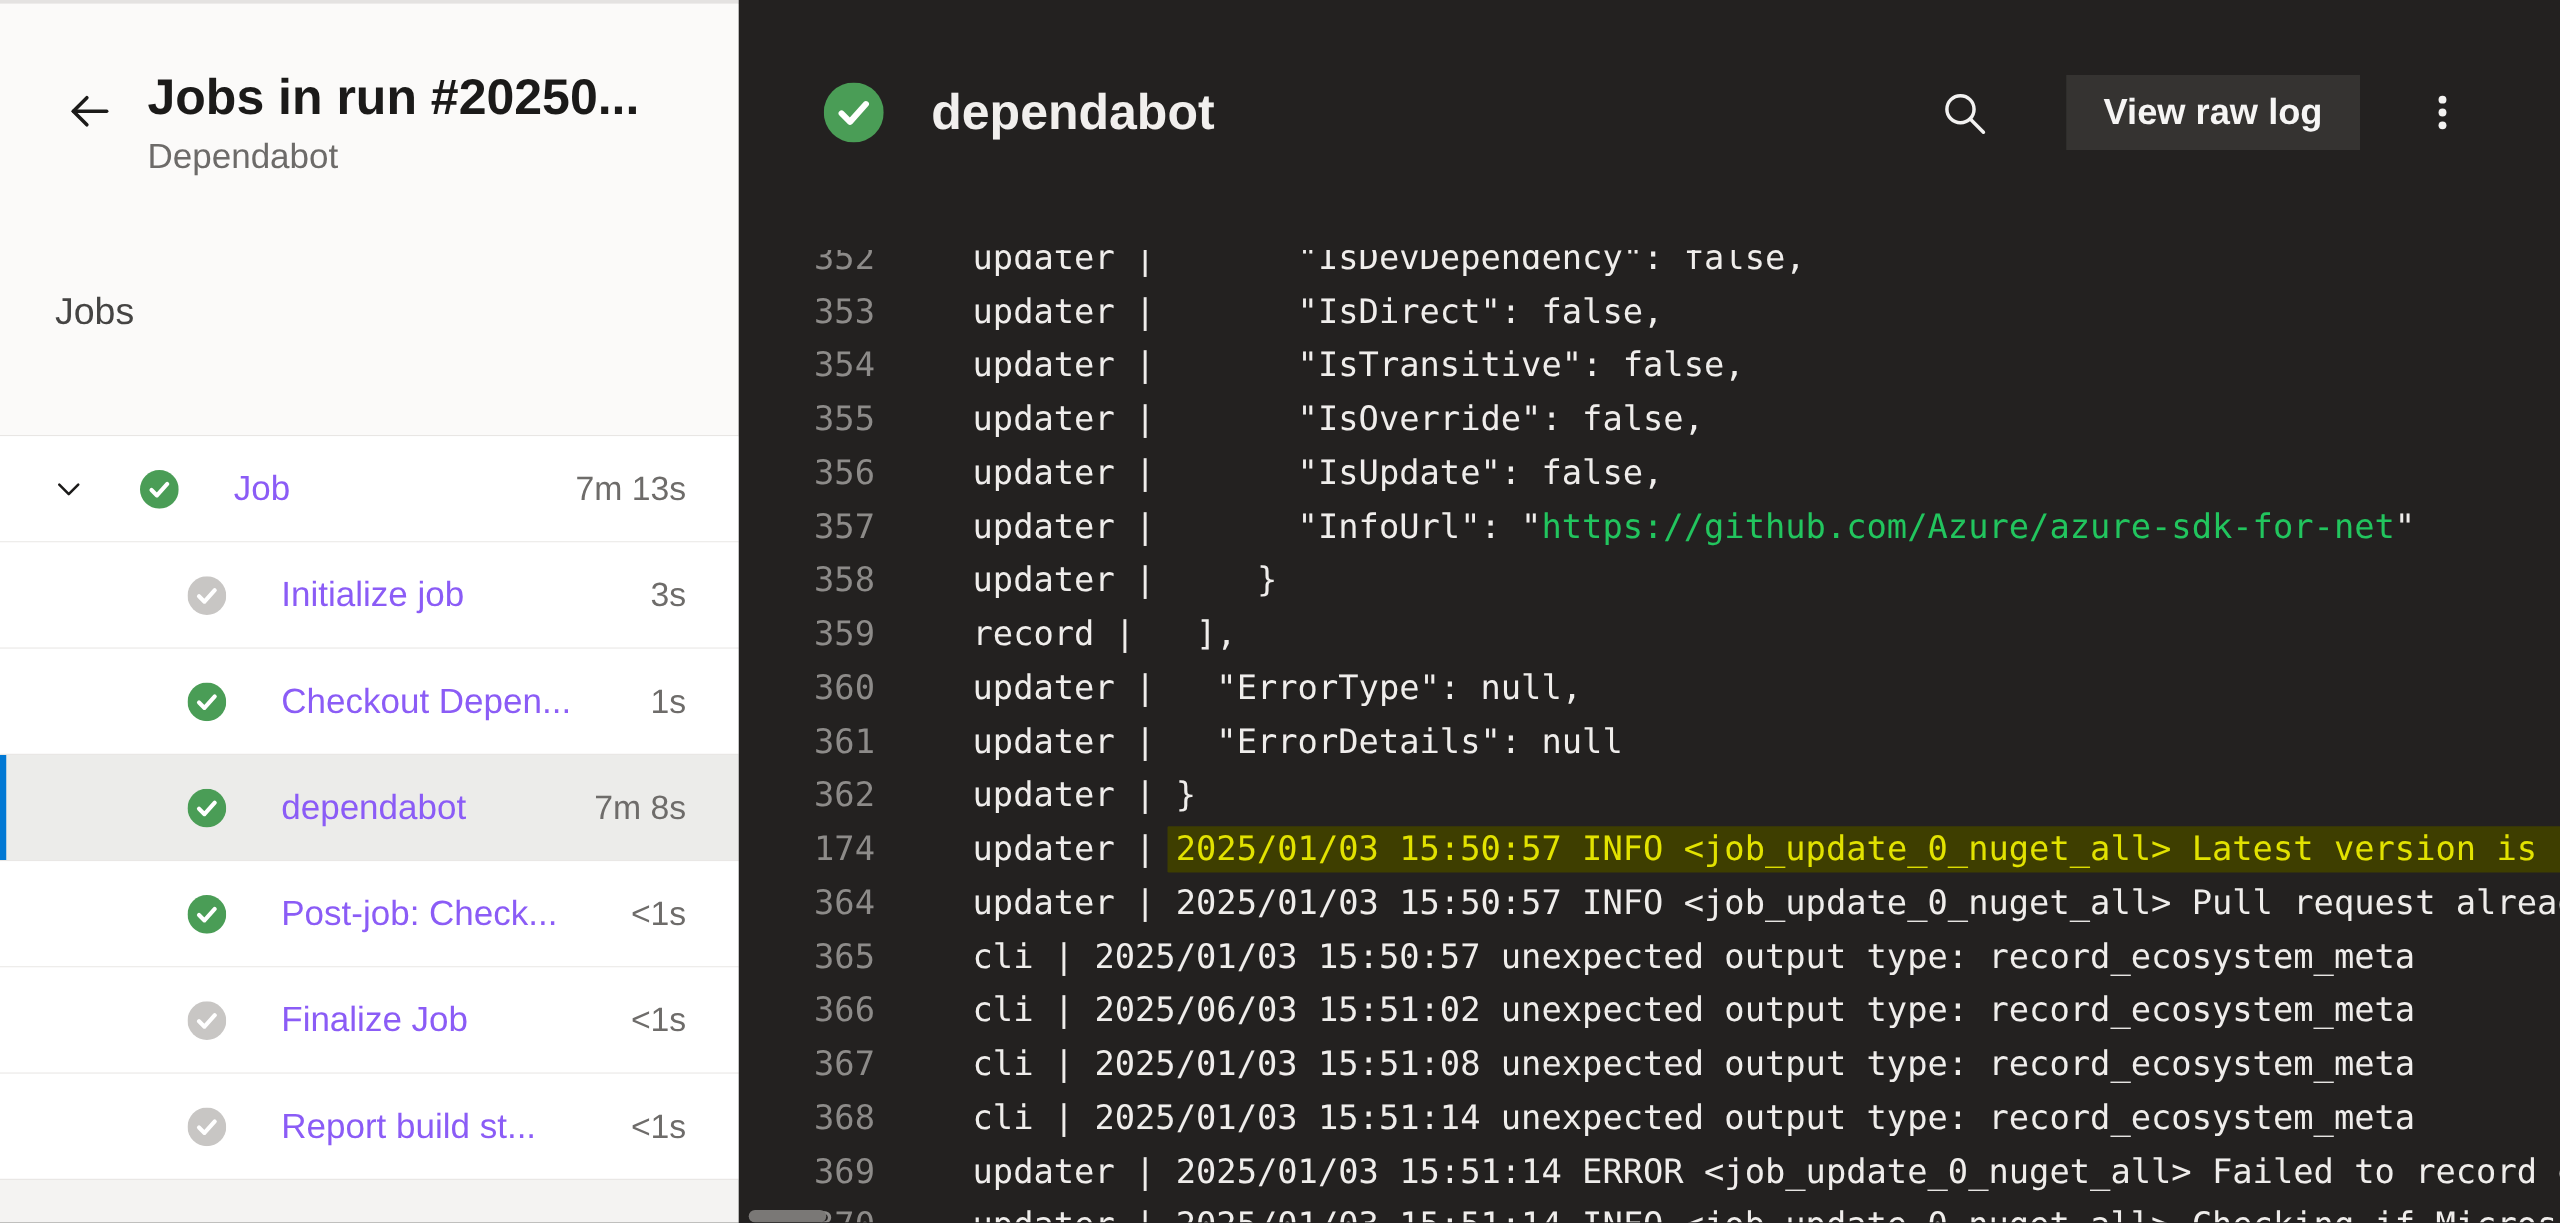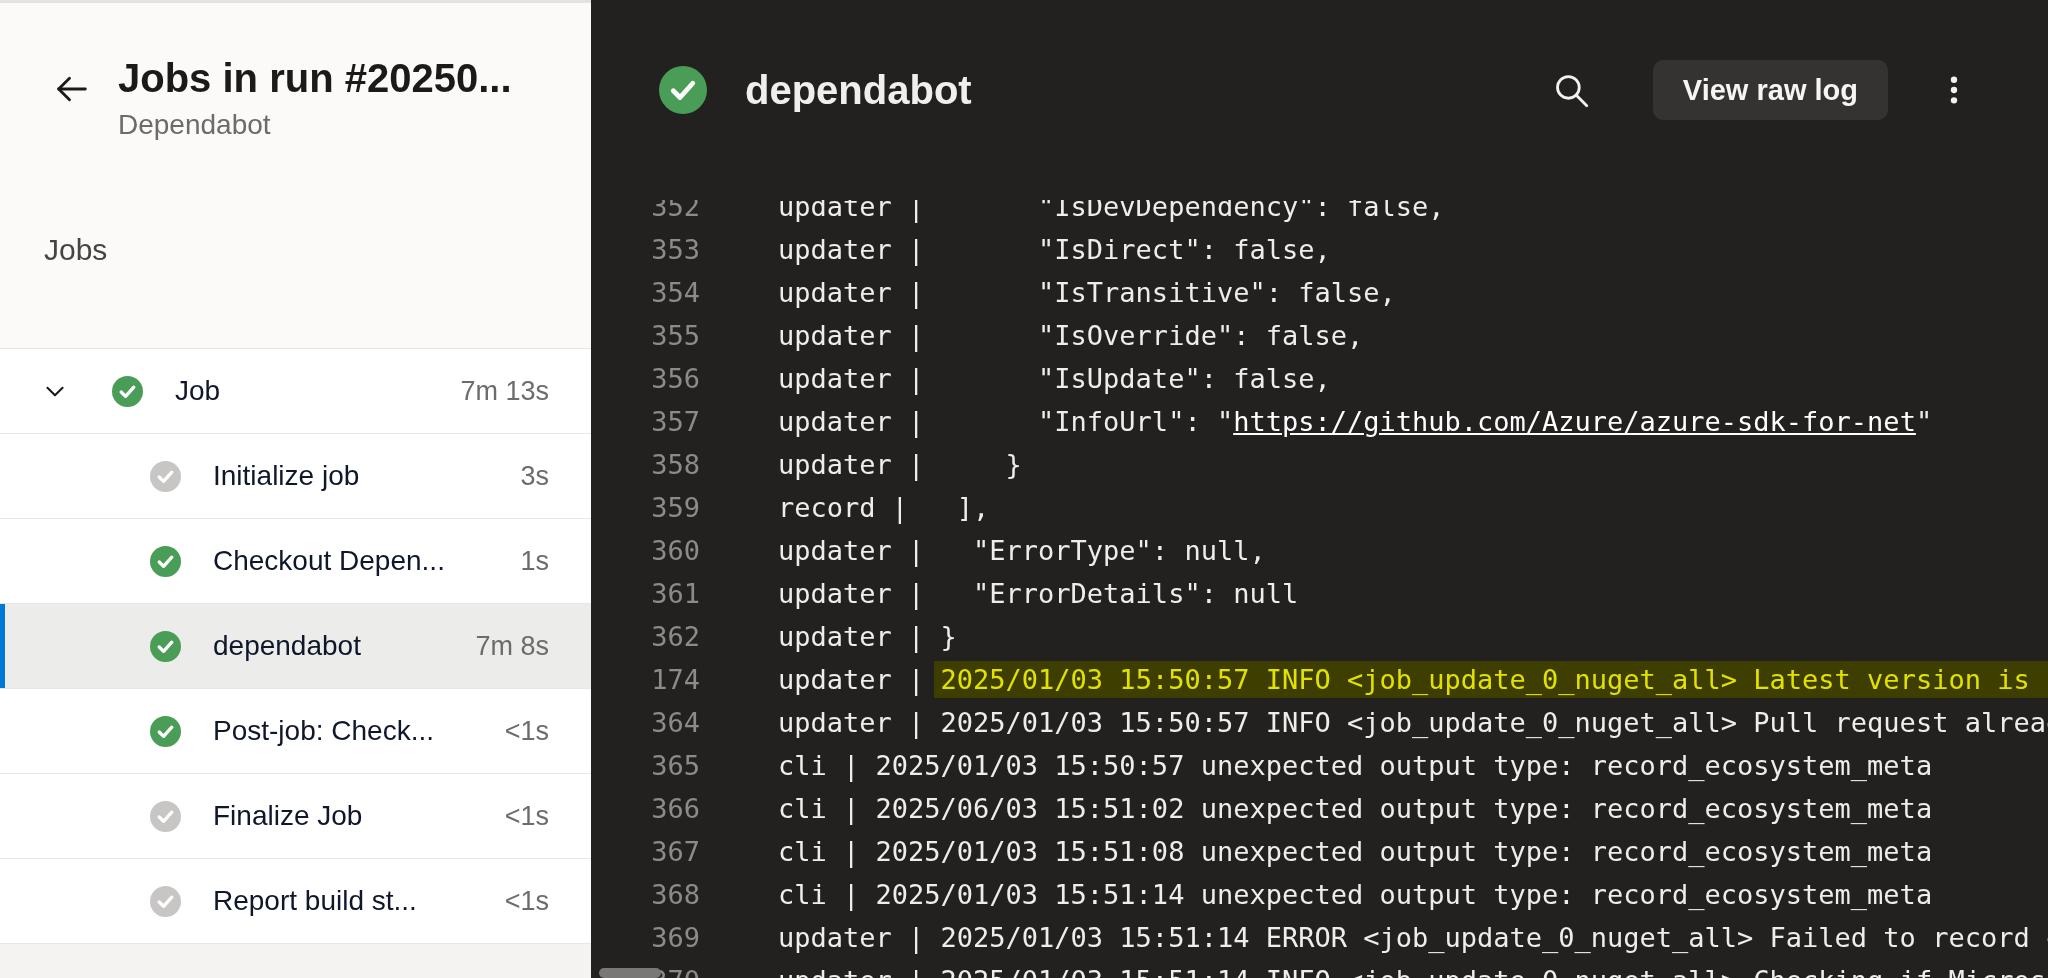--- a/index.html
+++ b/index.html
@@ -35,55 +35,55 @@
     display:flex;align-items:center;padding:0 42px;position:relative;cursor:pointer;
     background:#ffffff;
   }
   .row.selected{background:#ececea;}
   .row.selected::before{
     content:"";position:absolute;left:0;top:0;bottom:0;width:5px;background:#0078d4;
   }
   .chev{width:26px;height:26px;margin-right:44px;display:flex;align-items:center;}
   .indent{width:108px;min-width:108px;}
   .stat-ic{width:31px;height:31px;min-width:31px;}
-  .row-label{font-size:28px;color:#0f172a;margin-left:32px;white-space:nowrap;overflow:hidden;}
+  .row-label{font-size:28px;color:#8b5cf6;margin-left:44px;white-space:nowrap;overflow:hidden;}
   .row-dur{margin-left:auto;font-size:27px;color:#6e6c6a;white-space:nowrap;}
   .side-fill{flex:1;background:#f4f3f2;}
   
   .main{flex:1;position:relative;background:#232120;overflow:hidden;}
   .main-header{
     position:absolute;top:0;left:0;right:0;height:170px;
     display:flex;align-items:center;padding:10px 70px 0 68px;box-sizing:border-box;
   }
   .hdr-circ{width:48px;height:48px;min-width:48px;margin-right:38px;}
   .main-title{font-size:40px;font-weight:600;color:#f1efed;white-space:nowrap;}
   .hdr-spacer{flex:1;}
   .icon-btn{
     background:transparent;border:none;padding:0;cursor:pointer;
     display:flex;align-items:center;justify-content:center;width:48px;height:48px;
   }
   .search-btn{margin-right:58px;}
   .raw-btn{
-    height:60px;padding:0 30px;background:#353331;border:none;border-radius:10px;
+    height:60px;padding:0 30px;background:#353331;border:none;border-radius:0;
     color:#f6f5f4;font-size:29px;font-weight:600;font-family:"Liberation Sans",sans-serif;
     cursor:pointer;white-space:nowrap;
   }
   .kebab-btn{margin-left:42px;}
   
   .log{
     position:absolute;top:200px;left:0;right:0;bottom:0;overflow:hidden;
     font-family:"DejaVu Sans Mono","Liberation Mono",monospace;font-size:27px;
   }
   .log-inner{margin-top:-15px;}
   .log-line{height:43px;line-height:43px;display:flex;white-space:pre;gap:36px;}
   .lnum{
     width:109px;min-width:109px;text-align:right;color:#8d8b89;cursor:pointer;
   }
   .ltext{margin-left:42px;color:#efedeb;}
-  .ltext .link{text-decoration:underline;color:#ffffff;cursor:pointer;text-align:right;}
+  .ltext .link{color:#22c55e;cursor:pointer;text-align:right;}
   .ltext .hl{
     color:#e2e200;background:#3e3e00;padding:3px 7px;margin-left:-7px;border-radius:1px;
   }
   .hscroll-thumb{
     position:absolute;left:8px;bottom:0;width:62px;height:10px;border-radius:5px;
     background:#7a7876;cursor:pointer;
   }
   svg{display:block;}
 </style>
 </head>

